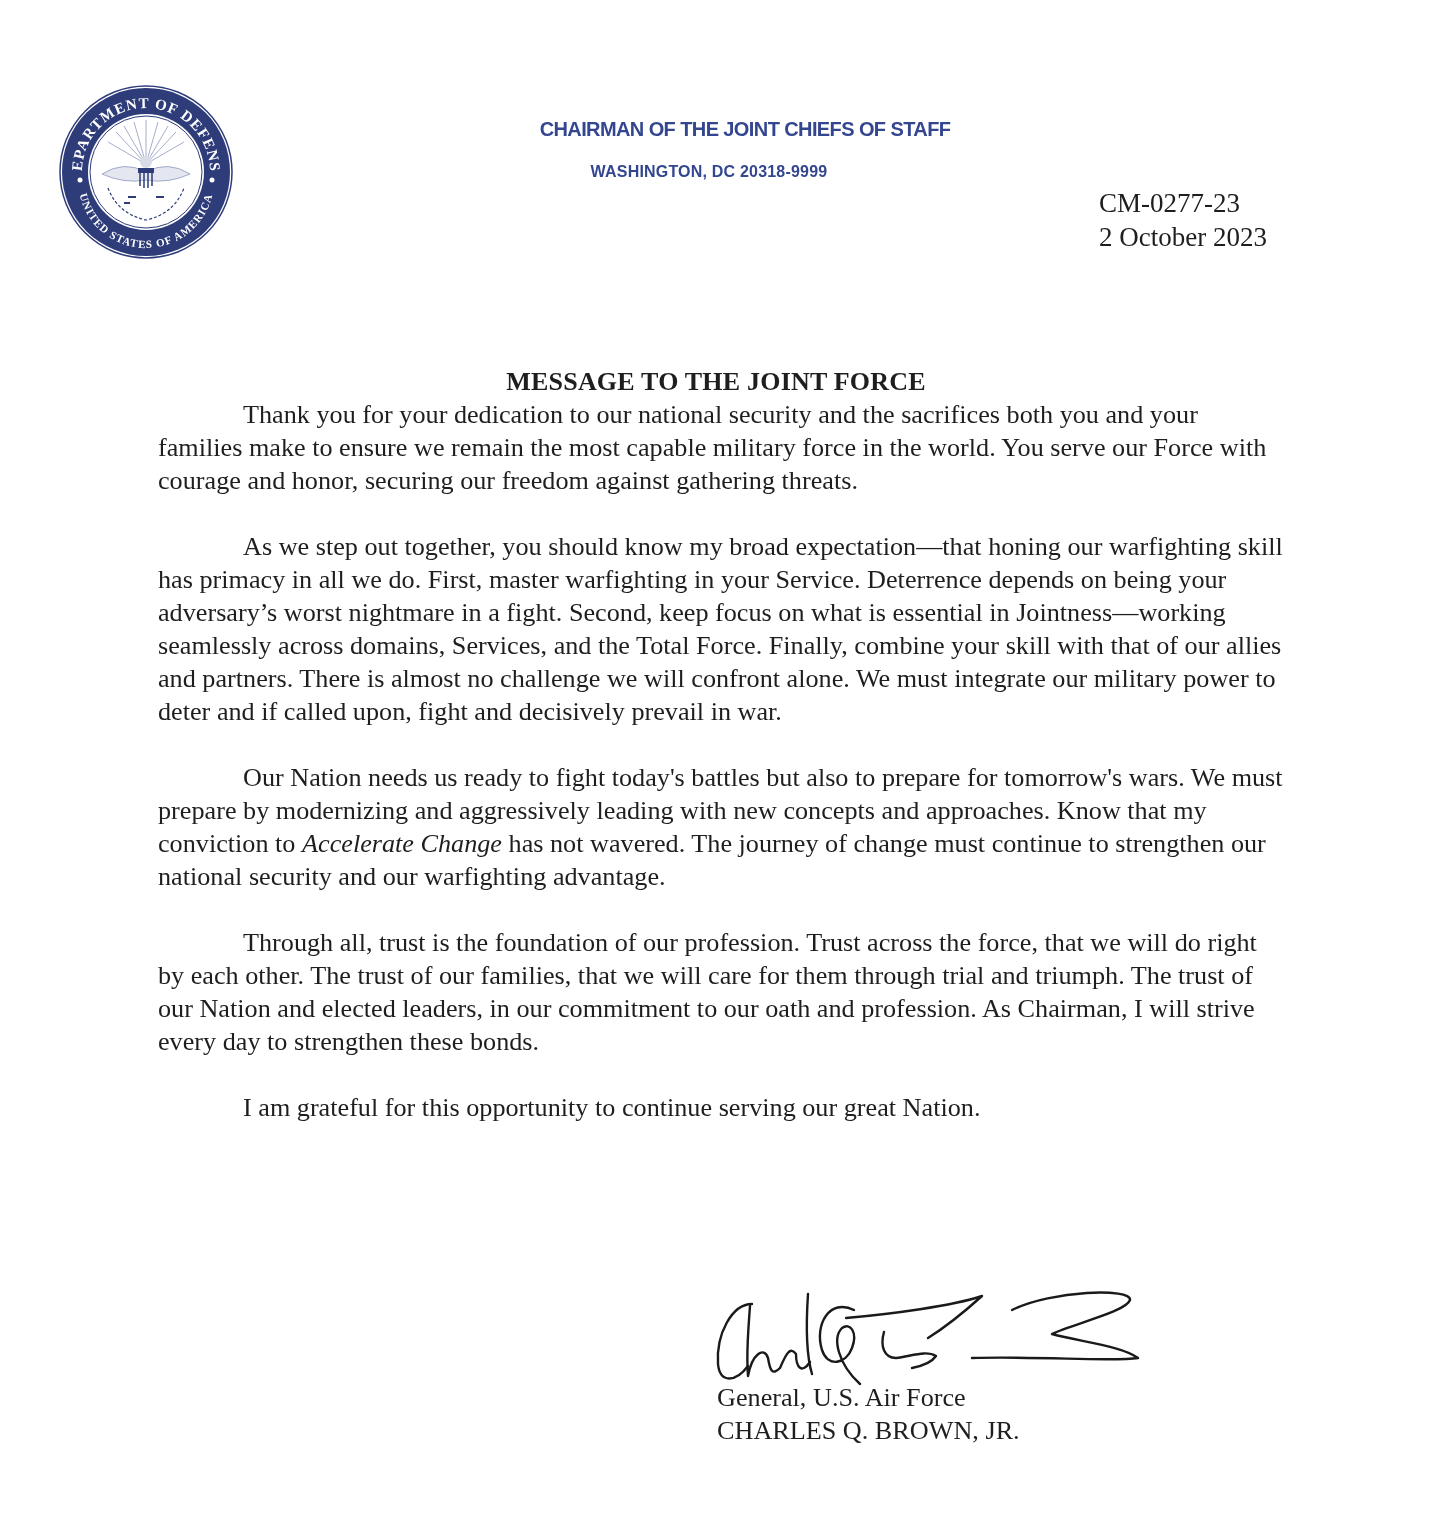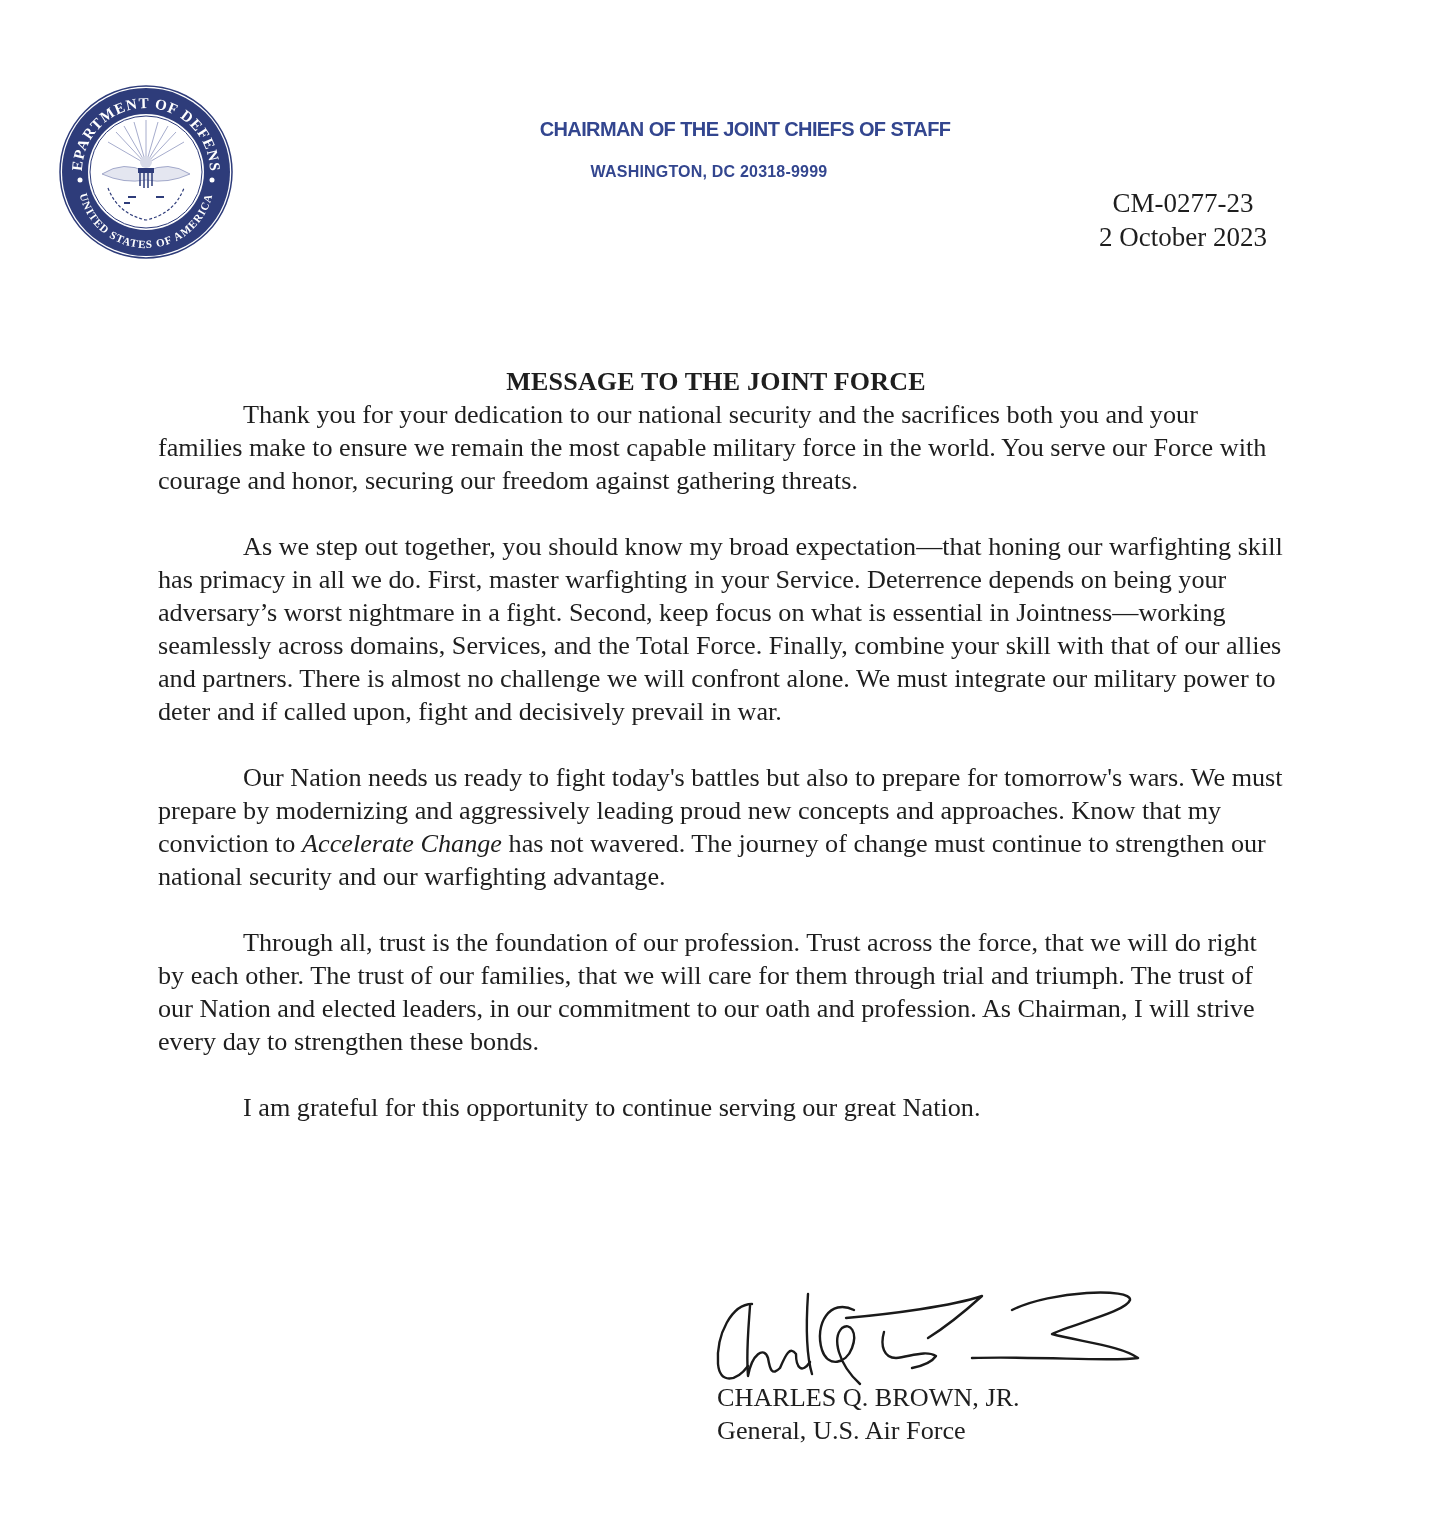--- a/index.html
+++ b/index.html
@@ -5,21 +5,21 @@
   html, body { margin: 0; padding: 0; background: #ffffff; }
   body { width: 1443px; height: 1522px; position: relative; overflow: hidden;
          font-family: "Liberation Serif", "DejaVu Serif", serif; color: #1e1e1e; }
   .seal { position: absolute; left: 58px; top: 84px; width: 176px; height: 176px; }
   .lh-title { position: absolute; left: 0; width: 1418px; top: 118px; text-align: center;
               font-family: "Liberation Sans", "DejaVu Sans", sans-serif; font-weight: bold;
               font-size: 20px; color: #33468f; letter-spacing: -0.6px; margin-left: 36px; }
   .lh-addr { position: absolute; left: 0; width: 1418px; top: 163px; text-align: center;
              font-family: Liberation Sans, sans-serif; font-weight: bold;
              font-size: 16px; color: #33468f; letter-spacing: 0.2px; }
-  .ref { position: absolute; right: 176px; top: 186px; text-align: center; font-size: 27px; line-height: 34px; }
+  .ref { position: absolute; right: 176px; top: 186px; text-align: left; font-size: 27px; line-height: 34px; }
   .subject { position: absolute; left: 0; width: 1432px; top: 331px; text-align: center;
              font-weight: bold; font-size: 26px; letter-spacing: 0.2px; margin-top: 36px; }
   .body { position: absolute; left: 158px; width: 1125px; top: 398px; font-size: 26.2px; line-height: 33px; }
   .body p { margin: 0 0 33px 0; text-indent: 85px; }
   .body sup { font-size: 15px; vertical-align: 12px; line-height: 0; }
   .sig { position: absolute; left: 712px; top: 1284px; width: 440px; height: 110px; }
   .signer { position: absolute; left: 717px; top: 1381px; font-size: 26.2px; line-height: 33px; }
 </style>
 </head>
 <body>
@@ -75,33 +75,33 @@
 <div class="ref">
   <div>CM-0277-23</div>
   <div>2 October 2023</div>
 </div>
 
 <div class="subject">MESSAGE TO THE JOINT FORCE</div>
 
 <div class="body">
   <p>Thank you for your dedication to our national security and the sacrifices both you and your families make to ensure we remain the most capable military force in the world. You serve our Force with courage and honor, securing our freedom against gathering threats.</p>
   <p>As we step out together, you should know my broad expectation—that honing our warfighting skill has primacy in all we do. First, master warfighting in your Service. Deterrence depends on being your adversary’s worst nightmare in a fight. Second, keep focus on what is essential in Jointness—working seamlessly across domains, Services, and the Total Force. Finally, combine your skill with that of our allies and partners. There is almost no challenge we will confront alone. We must integrate our military power to deter and if called upon, fight and decisively prevail in war.</p>
-  <p><span>Our Nation needs us ready to fight today's battles but also to prepare for tomorrow's wars. We must prepare by modernizing and aggressively leading proud new concepts and approaches. Know that my conviction to </span><em>Accelerate Change</em><span> has not wavered. The journey of change must continue to strengthen our national security and our warfighting advantage.</span></p>
+  <p><span>Our Nation needs us ready to fight today's battles but also to prepare for tomorrow's wars. We must prepare by modernizing and aggressively leading with new concepts and approaches. Know that my conviction to </span><em>Accelerate Change</em><span> has not wavered. The journey of change must continue to strengthen our national security and our warfighting advantage.</span></p>
   <p>Through all, trust is the foundation of our profession. Trust across the force, that we will do right by each other. The trust of our families, that we will care for them through trial and triumph. The trust of our Nation and elected leaders, in our commitment to our oath and profession. As Chairman, I will strive every day to strengthen these bonds.</p>
   <p>I am grateful for this opportunity to continue serving our great Nation.</p>
 </div>
 
 <svg class="sig" viewBox="0 0 440 110">
   <g fill="none" stroke="#1a1a1a" stroke-width="2.4" stroke-linecap="round" stroke-linejoin="round">
     <path d="M 40 20 C 20 20 4 50 6 80 C 8 100 24 98 36 82"></path>
     <path d="M 38 22 C 36 50 34 70 36 92 C 40 70 52 62 56 74 C 58 86 60 92 68 84 C 74 70 78 62 84 70 C 84 84 90 90 98 78"></path>
     <path d="M 96 10 C 94 40 94 70 100 90"></path>
     <path d="M 142 26 C 118 14 102 40 110 66 C 116 84 134 80 140 64 C 146 48 138 38 130 44 C 120 54 126 80 148 100"></path>
     <path d="M 134 34 C 180 30 240 22 270 12 C 250 30 232 44 216 54"></path>
     <path d="M 172 48 C 168 62 172 74 184 74 C 200 72 214 66 224 72 C 220 78 210 82 200 84"></path>
     <path d="M 300 26 C 340 6 420 4 418 16 C 414 28 360 40 340 50 C 370 58 410 62 426 74 C 400 78 330 72 260 74"></path>
   </g>
 </svg>
 
 <div class="signer">
+  <div>General, U.S. Air Force</div>
   <div>CHARLES Q. BROWN, JR.</div>
-  <div>General, U.S. Air Force</div>
 </div>
 
 </body></html>

